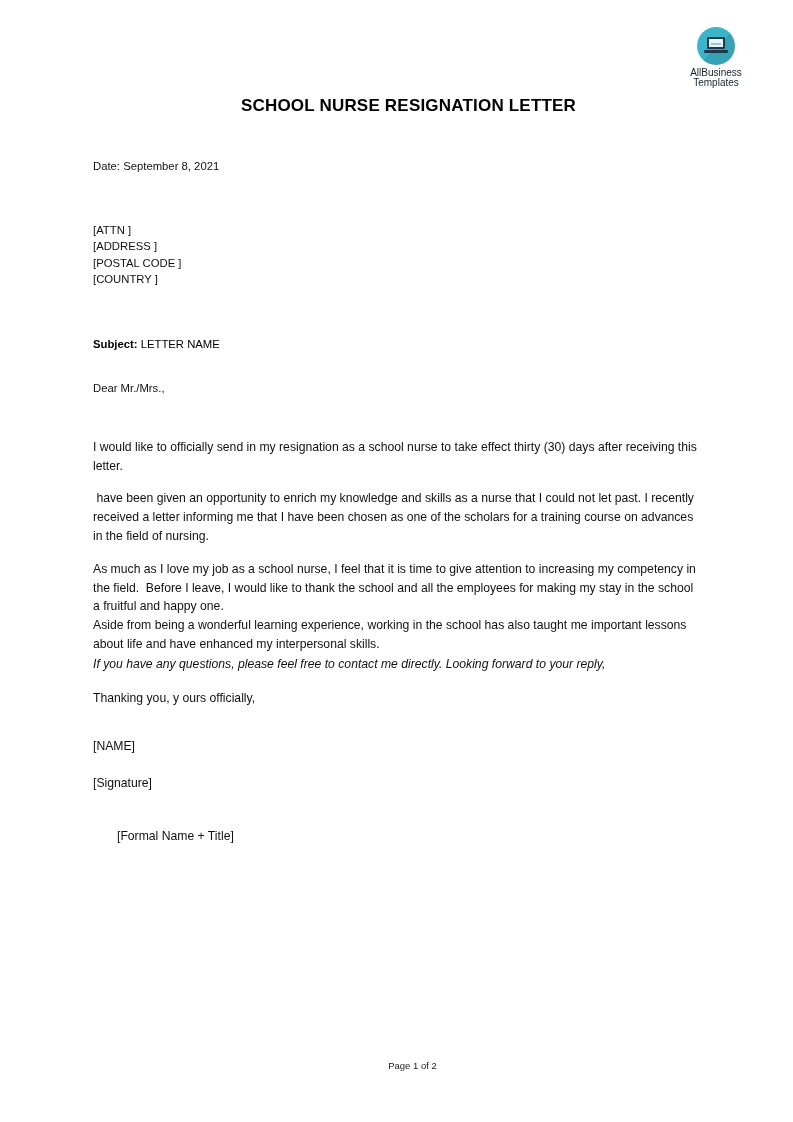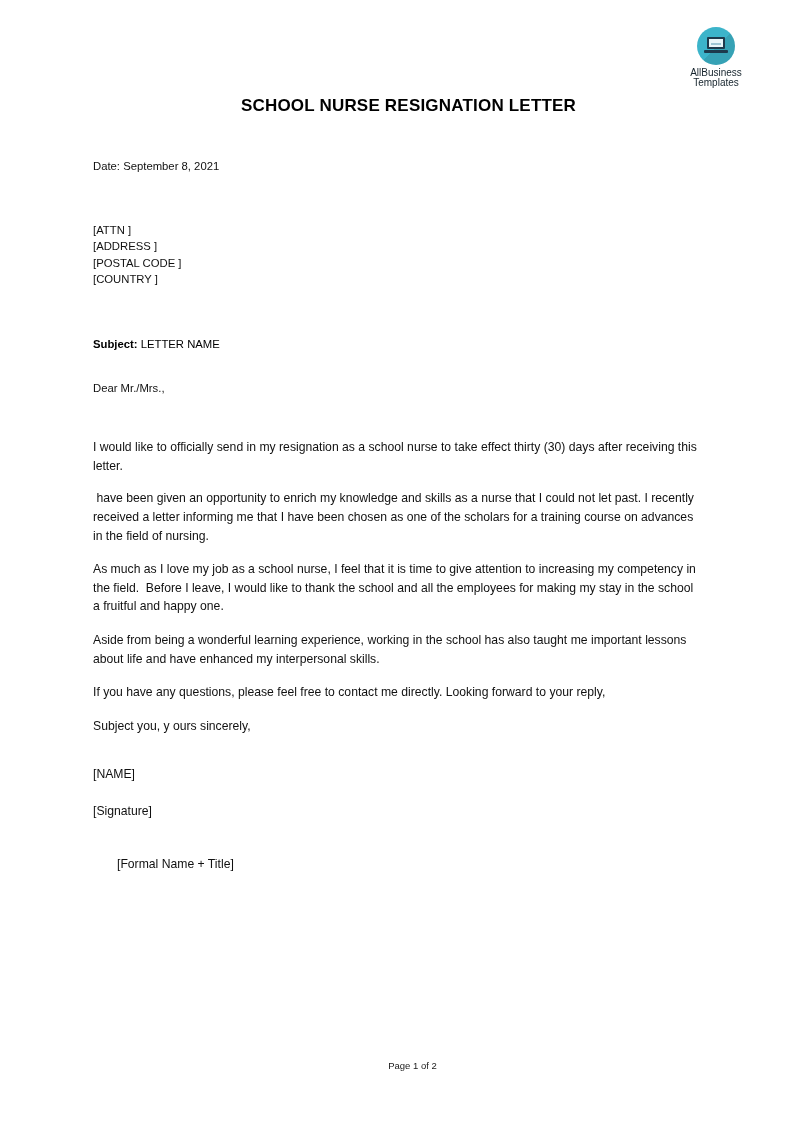--- a/index.html
+++ b/index.html
@@ -123,22 +123,22 @@
   .para {
     font-size: 12.2px;
     line-height: 18.6px;
     color: #111111;
     white-space: pre-wrap;
     margin: 0;
   }
   .p1 { margin-top: 42px; }
   .p2 { margin-top: 14px; }
   .p3 { margin-top: 15px; }
-  .p4 { margin-top: 15px; }
-  .p5 { margin-top: 15px; }
+  .p4 { }
+  .p5 { margin-top: 2px; font-style: italic; }
   .p6 { margin-top: 15px; }
 
   .sig-name { margin-top: 30px; }
   .sig-signature { margin-top: 18px; }
   .sig-formal { margin-top: 35px; margin-left: 24px; }
 
   
   .footer {
     position: absolute;
     top: 1060px;
@@ -186,21 +186,21 @@
       <span class="subject-label">Subject:</span><span>&nbsp;</span><span>LETTER NAME</span>
     </div>
 
     <div class="line salutation">Dear Mr./Mrs.,</div>
 
     <p class="para p1">I would like to officially send in my resignation as a school nurse to take effect thirty (30) days after receiving this letter.</p>
     <p class="para p2"> have been given an opportunity to enrich my knowledge and skills as a nurse that I could not let past. I recently received a letter informing me that I have been chosen as one of the scholars for a training course on advances in the field of nursing.</p>
     <p class="para p3">As much as I love my job as a school nurse, I feel that it is time to give attention to increasing my competency in the field.  Before I leave, I would like to thank the school and all the employees for making my stay in the school a fruitful and happy one.</p>
     <p class="para p4">Aside from being a wonderful learning experience, working in the school has also taught me important lessons about life and have enhanced my interpersonal skills.</p>
     <p class="para p5">If you have any questions, please feel free to contact me directly. Looking forward to your reply,</p>
-    <p class="para p6">Subject you, y ours sincerely,</p>
+    <p class="para p6">Thanking you, y ours officially,</p>
 
     <p class="para sig-name">[NAME]</p>
     <p class="para sig-signature">[Signature]</p>
     <p class="para sig-formal">[Formal Name + Title]</p>
 
   </div>
 
   <div class="footer">Page 1 of 2</div>
 
 </div>

